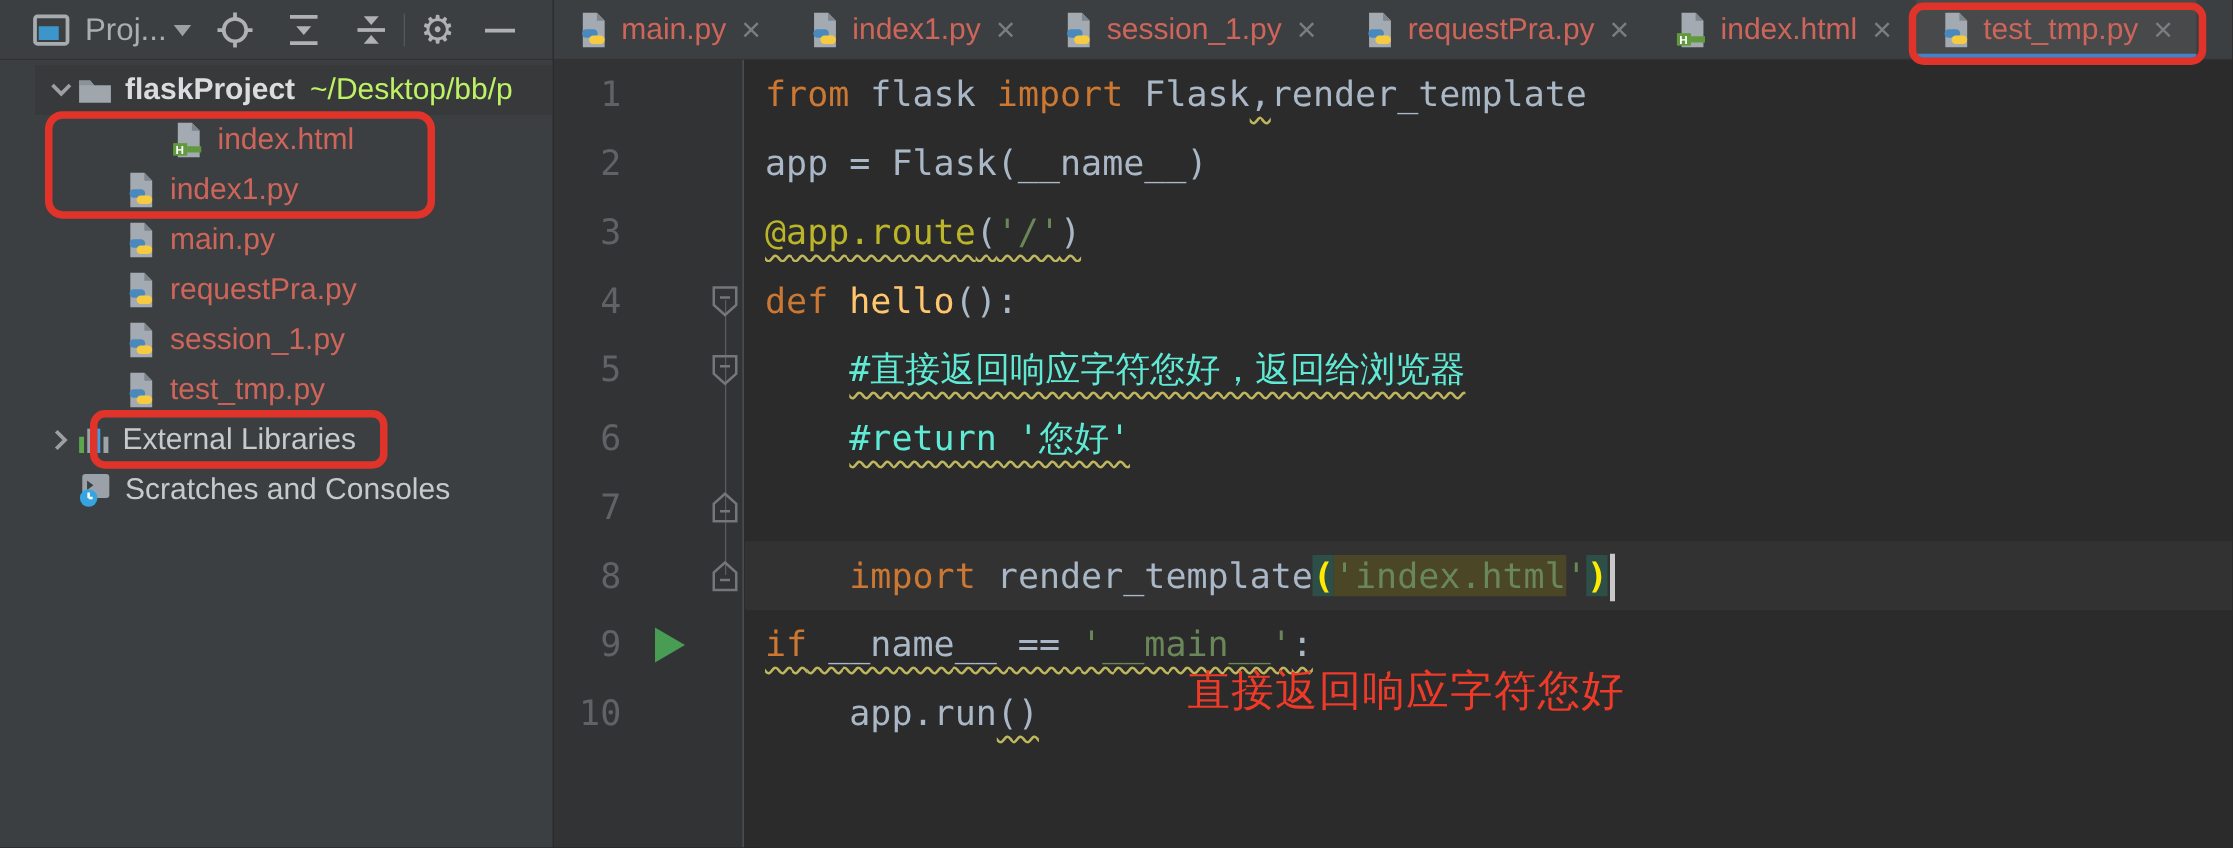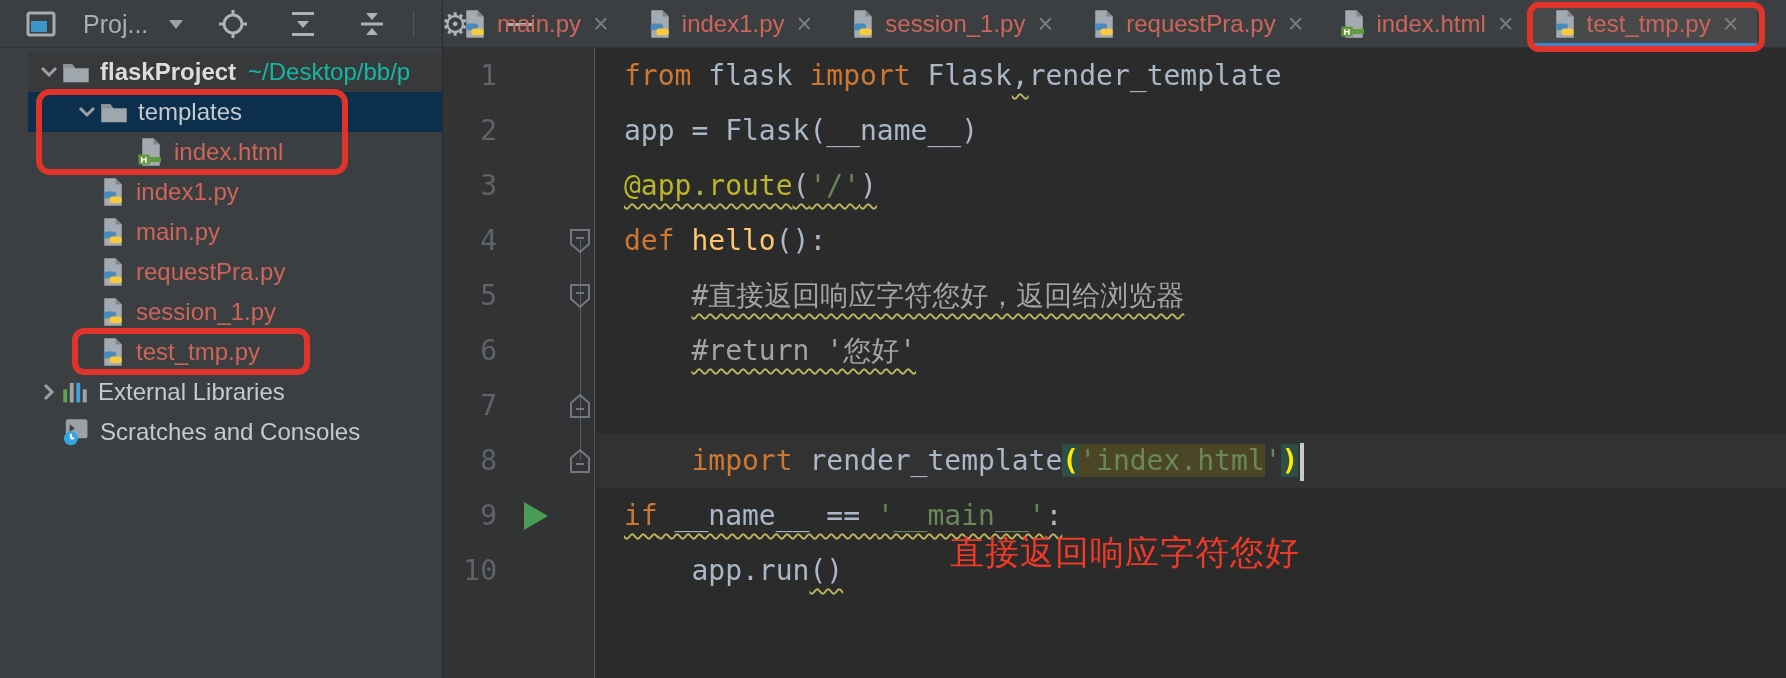--- a/index.html
+++ b/index.html
@@ -4,21 +4,21 @@
 <style>
   * { margin:0; padding:0; box-sizing:border-box; }
   html,body { width:1786px; height:678px; overflow:hidden; background:#2B2B2B;
               font-family:"Liberation Sans", sans-serif; }
   #app { position:relative; width:1786px; height:678px; background:#2B2B2B; }
 
   
   #topbar { position:absolute; left:0; top:0; width:1786px; height:48px;
             background:#3C3F41; border-bottom:1px solid #323232; display:flex; }
   #panel-header { width:443px; height:48px; display:flex; align-items:center;
-                  border-right:1px solid #2A2A2A; flex:none; padding-left:26px;gap:15px; }
+                  border-right:1px solid #2A2A2A; flex:none; padding-left:26px; }
   .tbtn { display:flex; align-items:center; justify-content:center; height:34px; flex:none; }
   #project-label { color:#A9AEB2; font-size:25px; margin:0 6px 0 12px; }
   .chev-down-sm { width:0; height:0; border-left:7px solid transparent; border-right:7px solid transparent;
                   border-top:9px solid #9DA0A3; margin-right:20px; }
   .tb-sep { width:1px; height:26px; background:#55585A; margin:0 12px; flex:none; }
   .gear-glyph { font-family:"DejaVu Sans", sans-serif; font-size:31px; color:#AFB1B3; line-height:34px; }
   .minus-bar { width:24px; height:3px; background:#AFB1B3; }
 
   
   #tabbar { flex:1; display:flex; height:48px; align-items:stretch; }
@@ -33,45 +33,45 @@
 
   
   #sidebar { position:absolute; left:0; top:48px; width:443px; height:630px;
              background:#3C3F41; border-right:1px solid #2A2A2A; overflow:hidden; }
   .tree-row { position:relative; height:40px; display:flex; align-items:center; white-space:nowrap; }
   .tree-row.first { background:#37393B; }
   .tree-row.selected { background:#0D2F4E; }
   .tree-label { color:#C6CACC; font-size:24px; margin-left:10px; }
   .tree-label.bold { font-weight:bold; color:#DADCDE; }
   .tree-label.modified { color:#CE655A; }
-  .tree-suffix { color:#14b8a6; font-size:24px; margin-left:12px; }
+  .tree-suffix { color:#bef264; font-size:24px; margin-left:12px; }
   .tree-chevron { width:26px; flex:none; display:flex; justify-content:center; }
   .tree-icon { flex:none; display:flex; }
   .ann-ring { position:absolute; border:6px solid #E0342B; border-radius:14px; pointer-events:none; z-index:30; }
 
   
   #editor { position:absolute; left:443px; top:48px; width:1343px; height:630px; background:#2B2B2B; }
   #gutter-bg { position:absolute; left:0; top:0; width:152px; height:630px; background:#313335;
                border-right:1px solid #53565A; }
   #fold-line { position:absolute; left:137px; width:1px; background:#5A5D5F; }
   #caret-row { position:absolute; left:153px; right:0; height:55px; background:#323232; }
   .ed-row { position:absolute; left:0; width:100%; height:55px; }
   .ln { position:absolute; left:0; top:0; width:54px; height:55px; line-height:55px; text-align:right;
         color:#606366; font-family:"DejaVu Sans Mono", monospace; font-size:28px; }
-  .code { position:absolute; left:181px; top:0; height:55px; line-height:55px; white-space:pre;
+  .code { position:absolute; left:169px; top:0; height:55px; line-height:55px; white-space:pre;
           font-family:"DejaVu Sans Mono", monospace; font-size:28px; color:#A9B7C6; }
   .run-arrow { position:absolute; left:81px; top:14px; width:0; height:0;
                border-left:24px solid #499C54; border-top:14px solid transparent; border-bottom:14px solid transparent; }
   .fold-marker { position:absolute; left:126px; top:15px; }
 
   .s-kw   { color:#CC7832; }
   .s-fn   { color:#FFC66D; }
   .s-deco { color:#BBB529; }
   .s-str  { color:#6A8759; }
-  .s-com  { color:#a3a3a3; }
+  .s-com  { color:#5eead4; }
   .s-d    { color:#A9B7C6; }
   .s-w    { text-decoration:underline; text-decoration-style:wavy; text-decoration-color:#BEB75E;
             text-decoration-thickness:2px; text-underline-offset:8px; }
   .s-brace { color:#FFEA00; font-weight:bold; background:#2E4E48; }
   .s-hl   { background:#4B4626;margin-top:28px; }
   .cursor { display:inline-block; width:4px; height:38px; background:#C8C8C8; vertical-align:middle; margin-left:2px; }
 
   #red-note { position:absolute; left:950px; top:530px; color:#EE3A28; font-size:34px;
               letter-spacing:1px; z-index:25; }
 </style>
@@ -208,35 +208,20 @@
           </span>
           <span class="tree-icon">
             <svg width="28" height="24" viewBox="0 0 22 18">
               <path d="M1,3 h7 l2.5,3 H21 v11 H1 z" fill="#9FA6AC"></path>
               <path d="M1,3 h7 l2.5,3 H1 z" fill="#8B9298"></path>
             </svg>
           </span>
           <span class="tree-label bold">flaskProject</span>
           <span class="tree-suffix">~/Desktop/bb/p</span>
         </div>
-        <div class="tree-row selected">
-          <span style="width: 46px; flex: 0 0 auto;"></span>
-          <span class="tree-chevron">
-            <svg width="18" height="12" viewBox="0 0 18 12">
-              <polyline points="2,2 9,9 16,2" fill="none" stroke="#9DA0A3" stroke-width="3"></polyline>
-            </svg>
-          </span>
-          <span class="tree-icon">
-            <svg width="28" height="24" viewBox="0 0 22 18">
-              <path d="M1,3 h7 l2.5,3 H21 v11 H1 z" fill="#9FA6AC"></path>
-              <path d="M1,3 h7 l2.5,3 H1 z" fill="#8B9298"></path>
-            </svg>
-          </span>
-          <span class="tree-label">templates</span>
-        </div>
         <div class="tree-row">
           <span style="width: 84px; flex: 0 0 auto;"></span>
           <span style="width: 26px; flex: 0 0 auto;"></span>
           <span class="tree-icon">
             <svg width="26" height="30" viewBox="0 0 20 24">
               <path d="M3,1 h9 l5,5 v17 h-14 z" fill="#A3AAB1"></path>
               <path d="M12,1 l5,5 h-5 z" fill="#7E858C"></path>
               <rect x="0" y="14" width="9" height="8" fill="#63993E"></rect>
               <rect x="9" y="16" width="9" height="4" fill="#63993E"></rect>
               <text x="1.5" y="21" font-size="7.5" font-weight="bold" fill="#FFFFFF" font-family="Liberation Sans, sans-serif">H</text>

